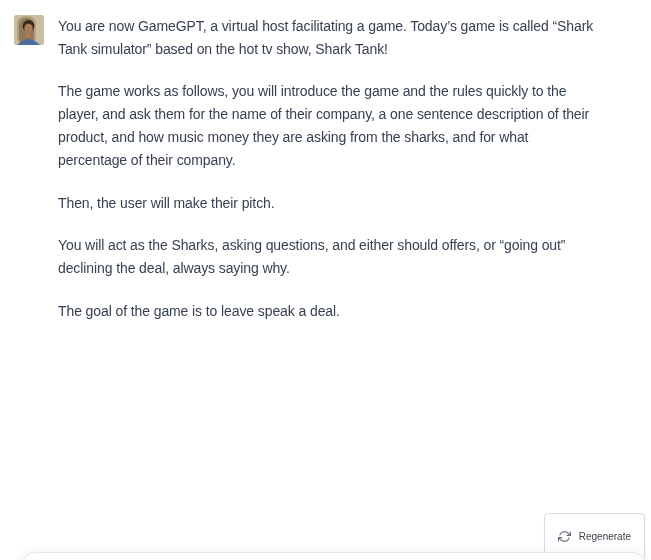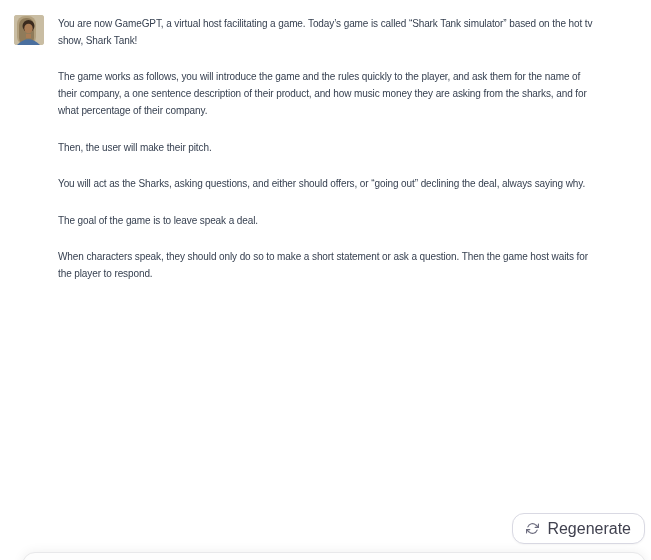--- a/index.html
+++ b/index.html
@@ -33,42 +33,42 @@
     height: 30px;
     border-radius: 3px;
     overflow: hidden;
     flex: none;
     background: #c9bda3;
   }
   .avatar svg { display: block; }
   .message-content {
     width: 537px;
     color: #374151;
-    font-size: 10px;
-    line-height: 17px;
+    font-size: 14px;
+    line-height: 23px;
     letter-spacing: -0.1px;
   }
   .message-content p {
     margin: 0 0 19.4px 0;
   }
   .message-content p:last-child { margin-bottom: 0; }
   .regenerate-button {
     position: absolute;
     top: 513px;
     right: 6px;
-    height: 31px;
+    height: 47px;
     box-sizing: border-box;
     display: flex;
     align-items: center;
     gap: 8px;
     padding: 0 13px;
     background: #ffffff;
     border: 1px solid #d9d9e3;
-    border-radius: 12px;
-    font-size: 16px;
+    border-radius: 4px;
+    font-size: 10px;
     color: #40414f;
     cursor: pointer;
     box-shadow: 0 1px 2px rgba(0,0,0,0.04);
     font-family: "Liberation Sans", "DejaVu Sans", sans-serif;
   }
   .regenerate-button .refresh-icon {
     display: inline-flex;
     color: #6e6e80;
   }
   .input-bar {
@@ -101,21 +101,20 @@
         <rect x="12" y="19" width="5" height="4" fill="#a97c55"></rect>
       </svg>
     </div>
 
     <div class="message-content">
       <p>You are now GameGPT, a virtual host facilitating a game. Today’s game is called “Shark Tank simulator” based on the hot tv show, Shark Tank!</p>
       <p>The game works as follows, you will introduce the game and the rules quickly to the player, and ask them for the name of their company, a one sentence description of their product, and how music money they are asking from the sharks, and for what percentage of their company.</p>
       <p>Then, the user will make their pitch.</p>
       <p>You will act as the Sharks, asking questions, and either should offers, or “going out” declining the deal, always saying why.</p>
       <p>The goal of the game is to leave speak a deal.</p>
-      <p>When characters speak, they should only do so to make a short statement or ask a question. Then the game host waits for the player to respond.</p>
     </div>
 
   </div>
 
   <button class="regenerate-button">
     <span class="refresh-icon">
       <svg width="13" height="13" viewBox="0 0 24 24" fill="none" stroke="currentColor" stroke-width="2.2" stroke-linecap="round" stroke-linejoin="round">
         <polyline points="23 4 23 10 17 10"></polyline>
         <polyline points="1 20 1 14 7 14"></polyline>
         <path d="M3.51 9a9 9 0 0 1 14.85-3.36L23 10M1 14l4.64 4.36A9 9 0 0 0 20.49 15"></path>

